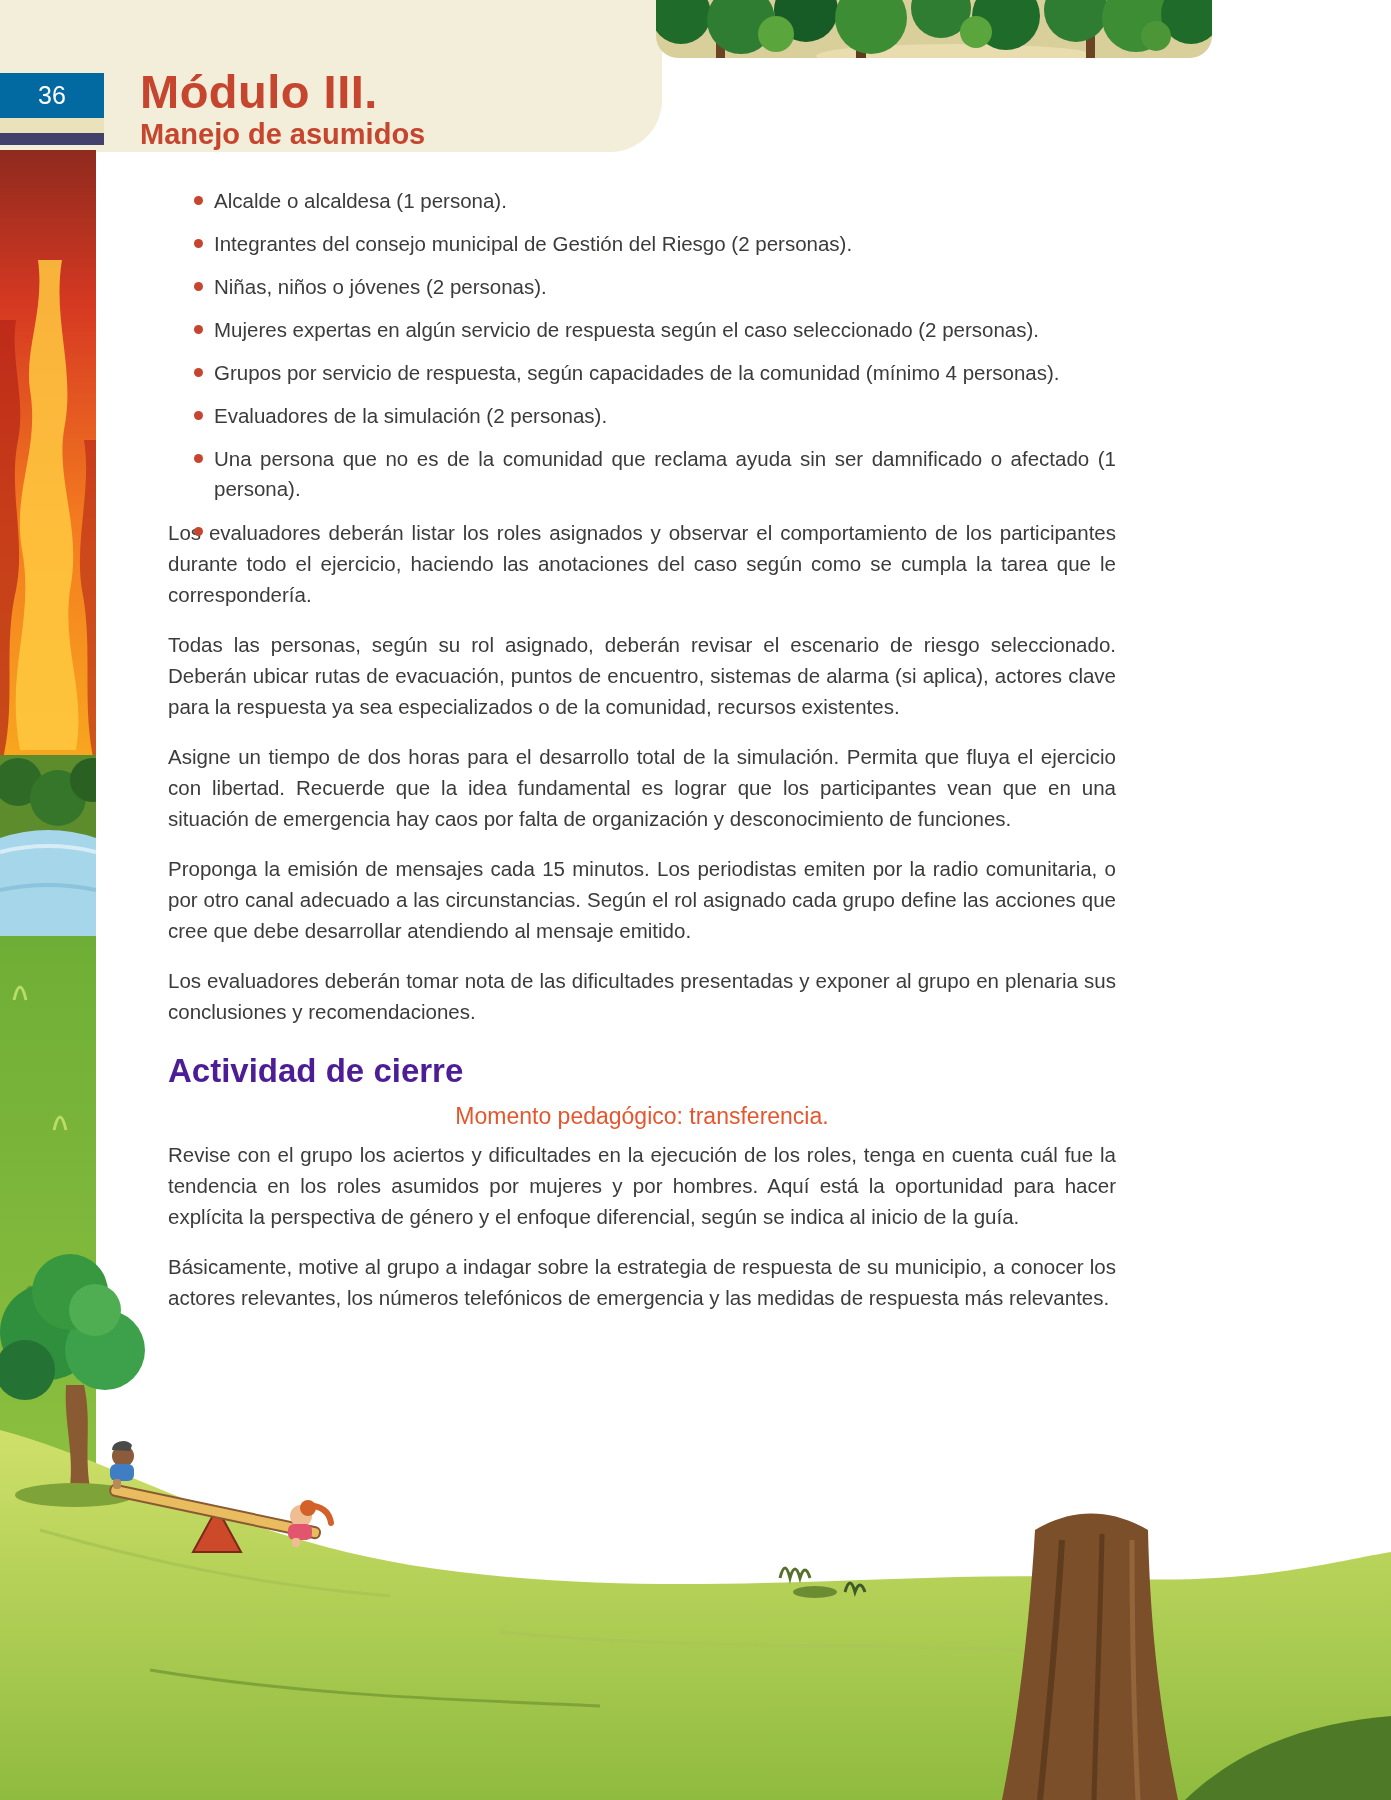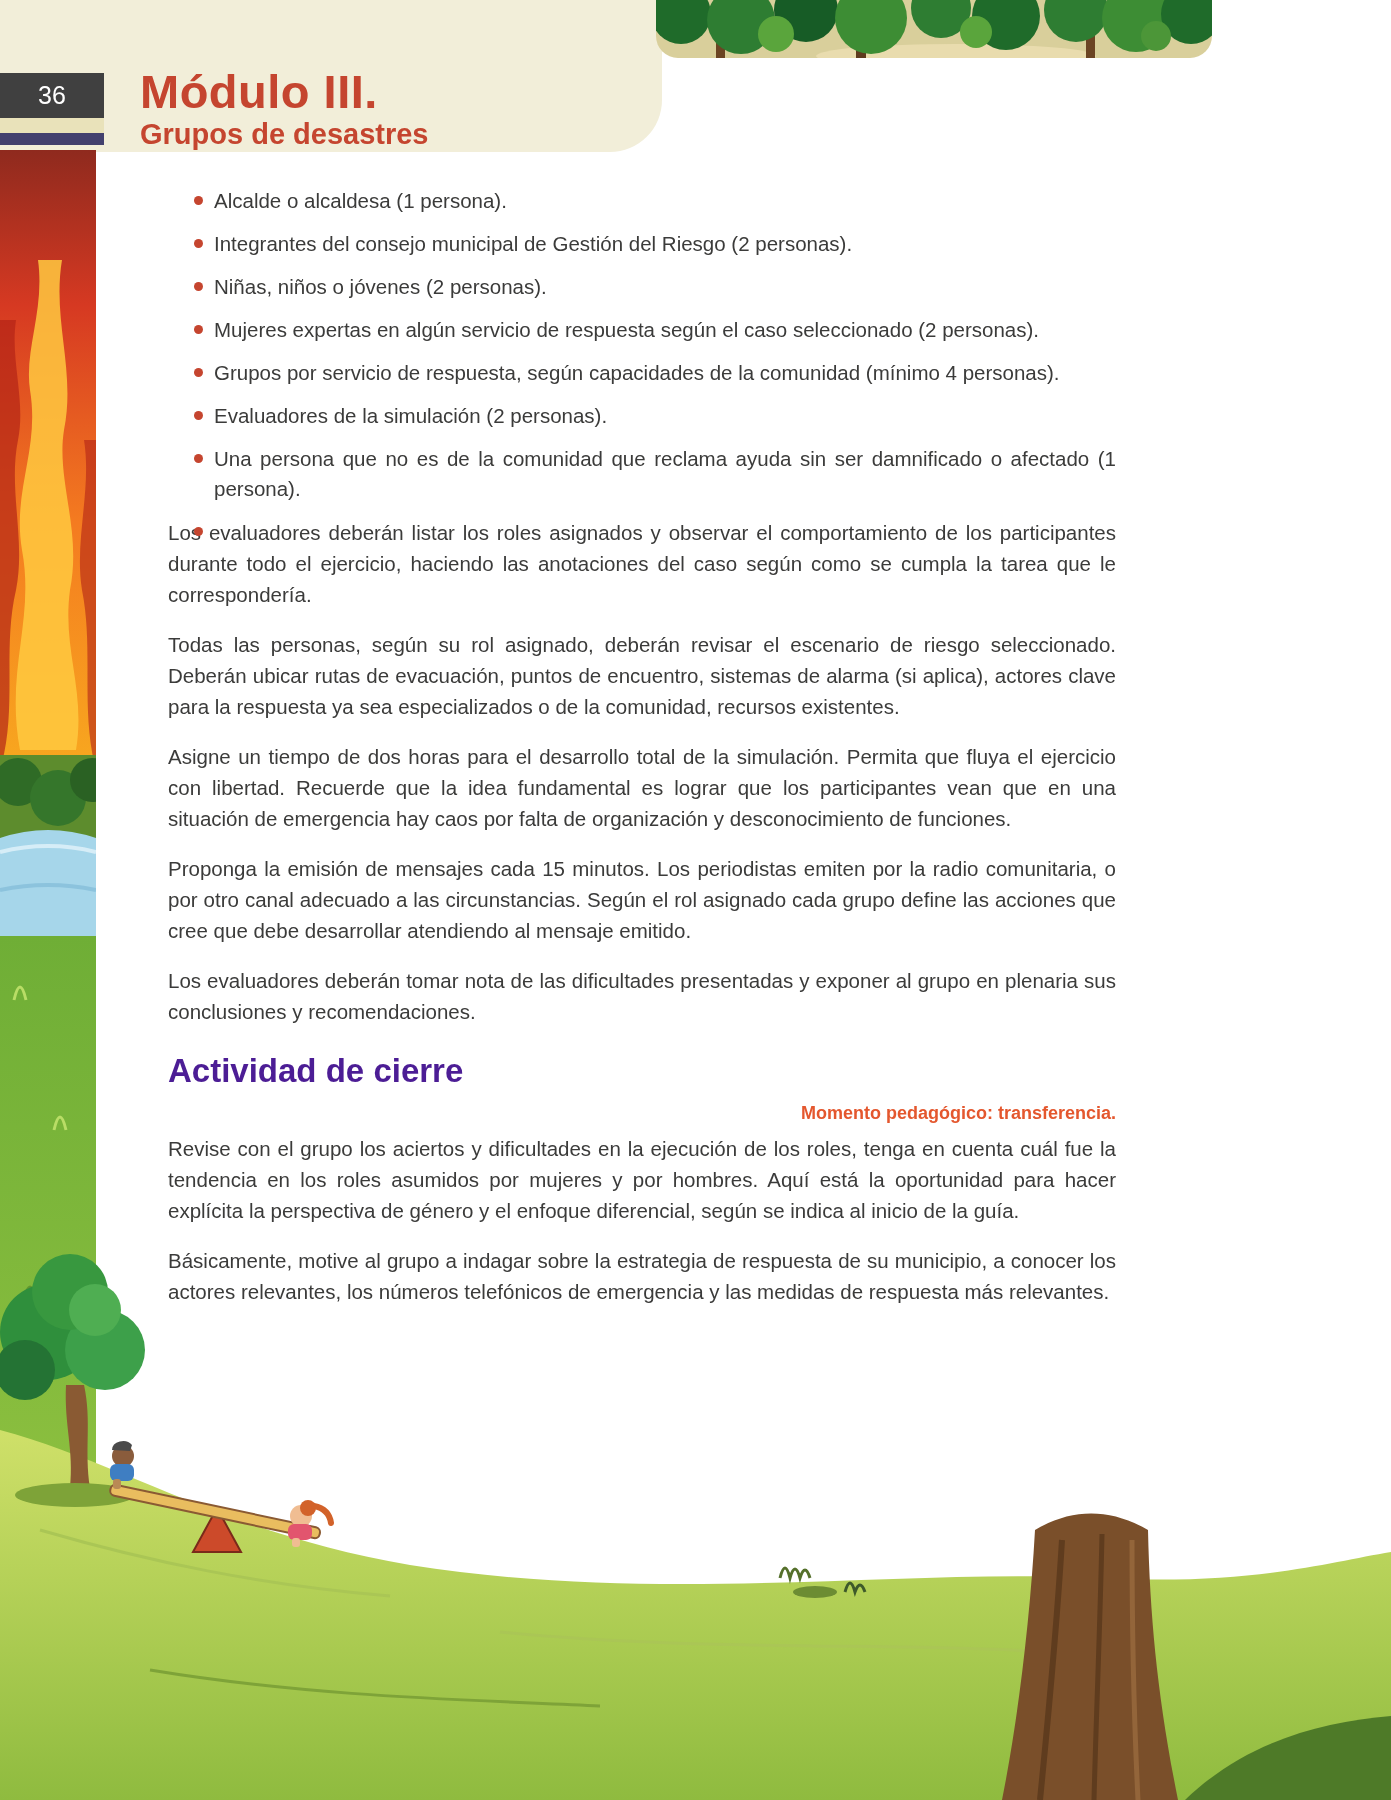--- a/index.html
+++ b/index.html
@@ -23,21 +23,21 @@
   .module-title {
     font-size:47px; font-weight:bold; color:#c5452f;
     letter-spacing:0.5px; line-height:1.02;
   }
   .module-subtitle {
     font-size:29px; font-weight:bold; color:#c5452f;
     margin-top:2px;
   }
   .page-number-box {
     position:absolute; left:0; top:73px; width:104px; height:45px;
-    background:#404040; color:#ffffff;
+    background:#0369a1; color:#ffffff;
     display:flex; align-items:center; justify-content:center;
     font-size:25px;
   }
   .stripe { position:absolute; left:0; width:104px; }
   .stripe-cream  { top:118px; height:15px; background:#e9e2ba; }
   .stripe-purple { top:133px; height:12px; background:#43406e; }
 
   .top-illustration {
     position:absolute; left:656px; top:0; width:556px; height:58px;
     border-radius:0 0 22px 22px; overflow:hidden;
@@ -69,22 +69,22 @@
     position:absolute; left:26px; top:10px;
     width:9px; height:9px; border-radius:50%;
     background:#c5452f;
   }
   .content p { margin-bottom:19px; }
   .closing-heading {
     font-size:33px; font-weight:bold; color:#4c1d95;
     margin:26px 0 14px 0; text-align:left; line-height:1.1;
   }
   .closing-subheading {
-    font-size:18px; font-weight:bold; color:#e4572e;
-    margin:0 0 8px 0; text-align:right; line-height:1.2;
+    font-size:23px; font-weight:normal; color:#e4572e;
+    margin:0 0 8px 0; text-align:center; line-height:1.2;
   }
 </style>
 </head>
 <body>
 
 <div class="header-cream"></div>
 
 <div class="top-illustration">
   <svg width="556" height="58" viewBox="0 0 556 58">
     <rect width="556" height="58" fill="#d9cf9b"></rect>
@@ -108,21 +108,21 @@
 </div>
 
 <div class="page-number-box">
   <span>36</span>
 </div>
 <div class="stripe stripe-cream"></div>
 <div class="stripe stripe-purple"></div>
 
 <div class="title-block">
   <div class="module-title">Módulo III.</div>
-  <div class="module-subtitle">Grupos de desastres</div>
+  <div class="module-subtitle">Manejo de asumidos</div>
 </div>
 
 <div class="left-strip">
   <svg width="96" height="1650" viewBox="0 0 96 1650">
     <defs>
       <linearGradient id="flameG" x1="0" y1="0" x2="0" y2="1">
         <stop offset="0" stop-color="#8f2a1e"></stop>
         <stop offset="0.25" stop-color="#d63922"></stop>
         <stop offset="0.6" stop-color="#f47b20"></stop>
         <stop offset="1" stop-color="#f8a81f"></stop>

